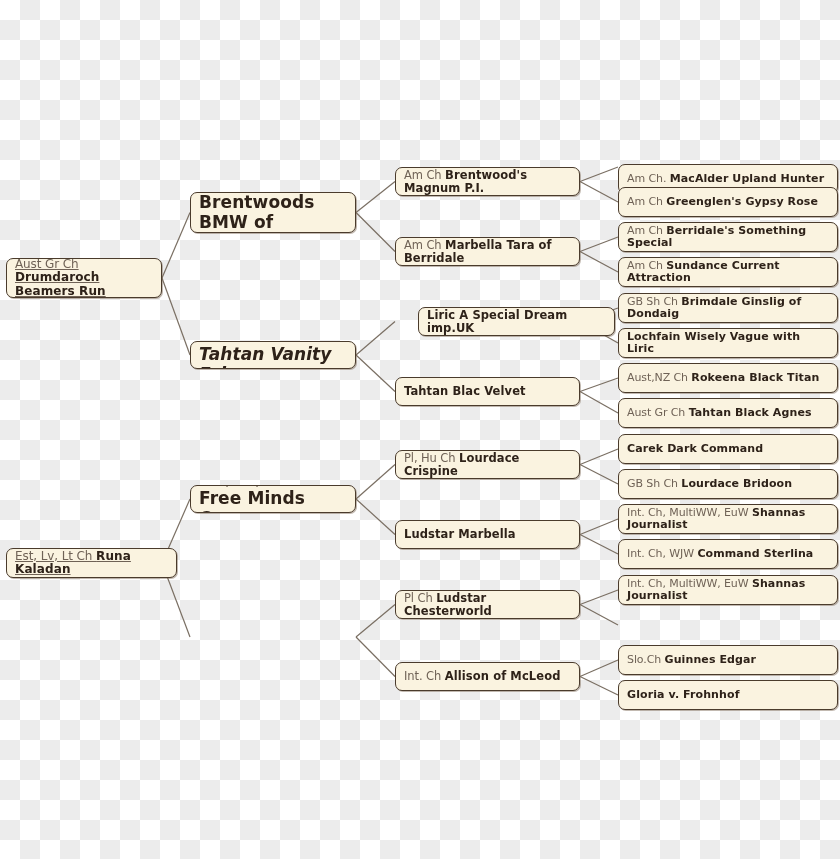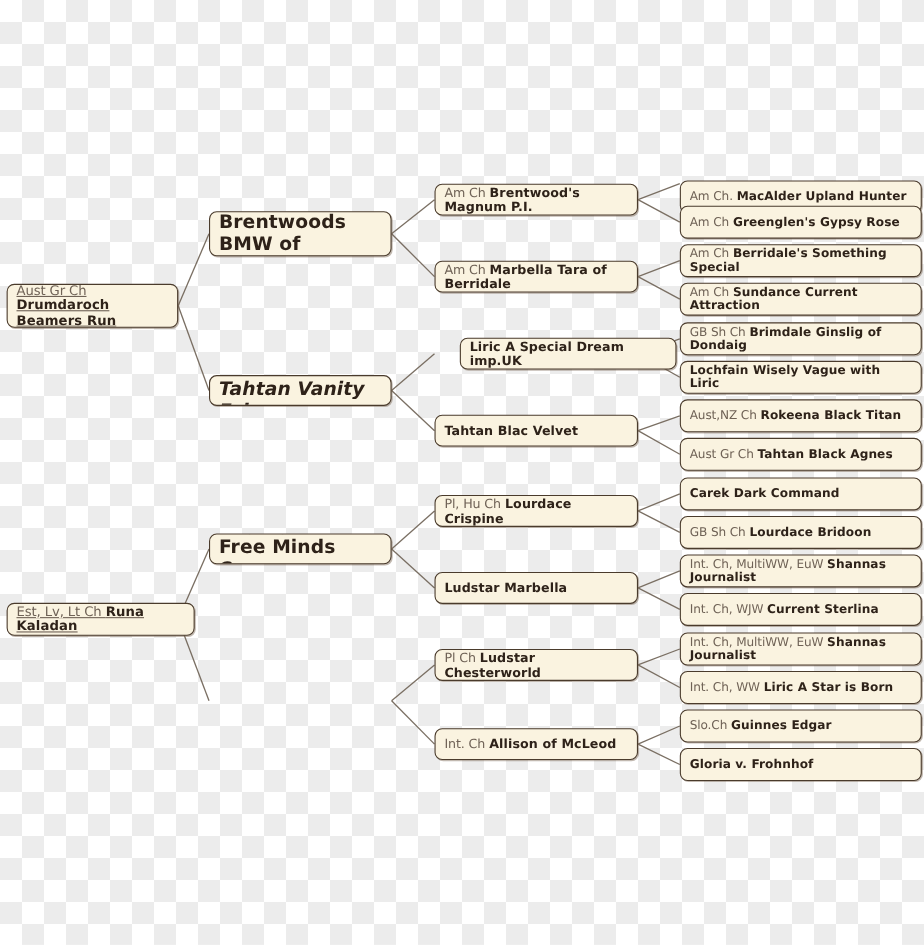--- a/index.html
+++ b/index.html
@@ -162,27 +162,24 @@
     <div class="node gen3" style="left: 618px; top: 434px; width: 220px; height: 30px;">
       <span class="txt"><span class="pre"></span><span class="nm">Carek Dark Command</span></span>
     </div>
     <div class="node gen3" style="left: 618px; top: 469px; width: 220px; height: 30px;">
       <span class="txt"><span class="pre">GB Sh Ch </span><span class="nm">Lourdace Bridoon</span></span>
     </div>
     <div class="node gen3" style="left: 618px; top: 504px; width: 220px; height: 30px;">
       <span class="txt"><span class="pre">Int. Ch, MultiWW, EuW </span><span class="nm">Shannas Journalist</span></span>
     </div>
     <div class="node gen3" style="left: 618px; top: 539px; width: 220px; height: 30px;">
-      <span class="txt"><span class="pre">Int. Ch, WJW </span><span class="nm">Current Sterlina</span></span>
+      <span class="txt"><span class="pre">Int. Ch, WJW </span><span class="nm">Command Sterlina</span></span>
     </div>
     <div class="node gen3" style="left: 618px; top: 575px; width: 220px; height: 30px;">
       <span class="txt"><span class="pre">Int. Ch, MultiWW, EuW </span><span class="nm">Shannas Journalist</span></span>
-    </div>
-    <div class="node gen3" style="left: 618px; top: 610px; width: 220px; height: 30px;">
-      <span class="txt"><span class="pre">Int. Ch, WW </span><span class="nm">Liric A Star is Born</span></span>
     </div>
     <div class="node gen3" style="left: 618px; top: 645px; width: 220px; height: 30px;">
       <span class="txt"><span class="pre">Slo.Ch </span><span class="nm">Guinnes Edgar</span></span>
     </div>
     <div class="node gen3" style="left: 618px; top: 680px; width: 220px; height: 30px;">
       <span class="txt"><span class="pre"></span><span class="nm">Gloria v. Frohnhof</span></span>
     </div>
   </div>
 
 </body></html>

